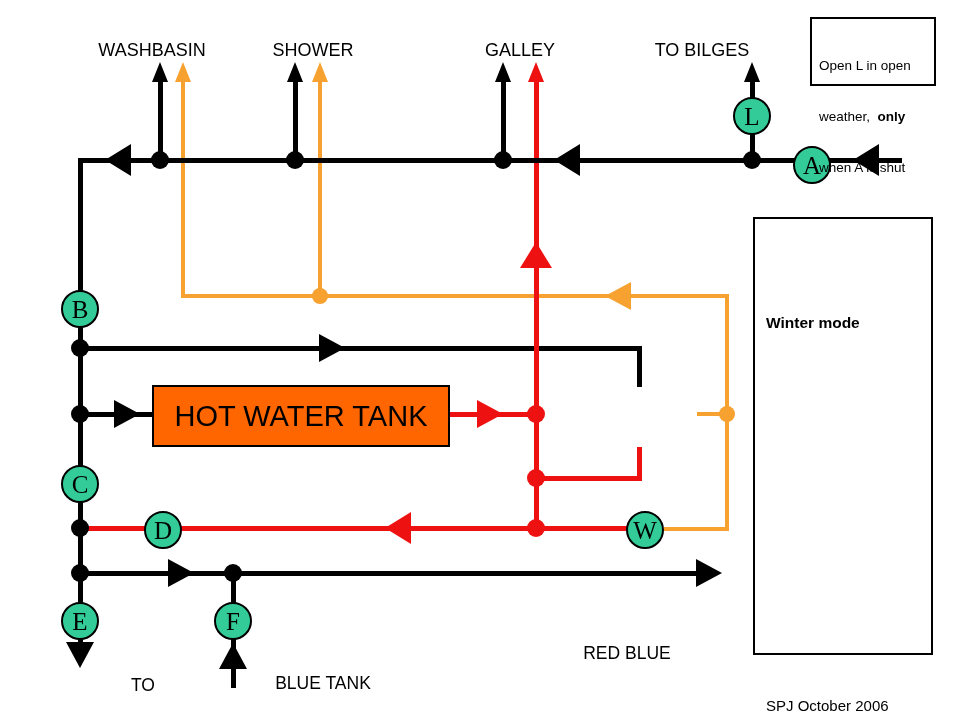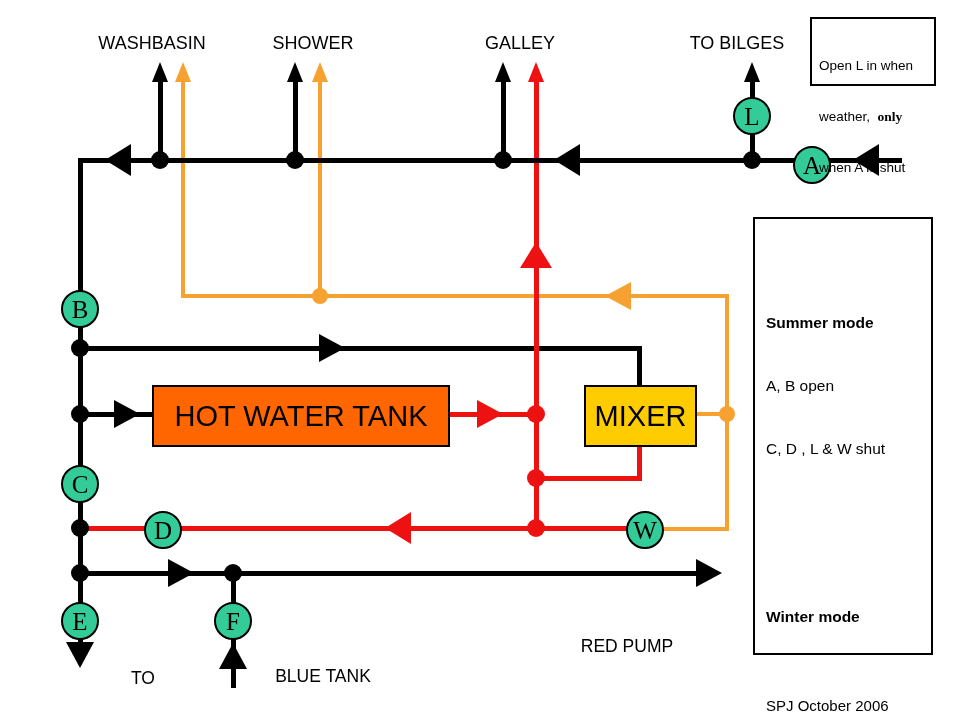--- a/index.html
+++ b/index.html
@@ -24,30 +24,30 @@
   .arr.right{border-top:var(--hw) solid transparent;border-bottom:var(--hw) solid transparent;border-left:var(--len) solid var(--c);}
   .valve{position:absolute;width:38px;height:38px;border-radius:50%;box-sizing:border-box;
          background:var(--valve-green,#33cc99);border:2px solid #000;
          display:flex;align-items:center;justify-content:center;
          font-family:"Liberation Serif",serif;font-size:25px;line-height:1;}
   .box{position:absolute;box-sizing:border-box;border:2px solid #000;
        display:flex;align-items:center;justify-content:center;white-space:nowrap;}
   .box.pump{background:var(--pump-blue,#4169e1);font-size:30px;}
   .box.tank{background:var(--tank-orange,#f60);font-size:29px;}
   .box.mixer{background:var(--mixer-yellow,#fc0);font-size:29px;}
-  .lbl{position:absolute;font-size:18px;line-height:22px;text-align:center;white-space:pre;}
+  .lbl{position:absolute;font-size:18px;line-height:22px;text-align:center;white-space:pre;margin-top:7px;}
   .lbl.small{font-size:17.5px;line-height:21px;}
   .note{position:absolute;left:810px;top:17px;width:126px;height:69px;box-sizing:border-box;
         border:2px solid #000;padding:4px 0 0 7px;font-size:13.5px;line-height:17px;text-align:left;white-space:pre;}
   .modes{position:absolute;left:753px;top:217px;width:180px;height:438px;box-sizing:border-box;
          border:2px solid #000;padding:9px 0 0 11px;font-size:15.5px;line-height:21px;text-align:left;white-space:pre;}
   .mode-section{margin-bottom:21px;}
   .mode-title{font-weight:bold;}
   .footer{position:absolute;left:766px;top:658px;font-size:15px;line-height:19px;text-align:left;white-space:pre;}
-  b{font-weight:bold;font-family:Liberation Serif, serif;}
+  b{font-weight:bold;}
 </style>
 </head>
 <body>
 
 <div class="stage">
 
   <div class="pipe po" style="left:181px;top:81px;width:4px;height:216px;"></div>
   <div class="pipe po" style="left:318px;top:81px;width:4px;height:218px;"></div>
   <div class="pipe po" style="left:181px;top:294px;width:548px;height:4px;"></div>
   <div class="pipe po" style="left:725px;top:294px;width:4px;height:237px;"></div>
@@ -107,23 +107,20 @@
   <div class="arr left md orange" style="left:605px;top:282px;"></div>
   <div class="arr left lg red" style="left:385px;top:512px;"></div>
   <div class="arr right md" style="left:168px;top:559px;"></div>
   <div class="arr right md" style="left:696px;top:559px;"></div>
   <div class="arr down md" style="left:66px;top:642px;"></div>
   <div class="arr up md" style="left:219px;top:643px;"></div>
 
   <div class="box tank" style="left:152px;top:385px;width:298px;height:62px;">
     <span>HOT WATER TANK</span>
   </div>
-  <div class="box mixer" style="left:584px;top:385px;width:113px;height:62px;">
-    <span>MIXER</span>
-  </div>
 
   <div class="valve" style="left:733px;top:97px;">
       <span>L</span>
     </div>
   <div class="valve" style="left:793px;top:146px;">
       <span>A</span>
     </div>
   <div class="valve" style="left:61px;top:290px;">
       <span>B</span>
     </div>
@@ -139,49 +136,44 @@
   <div class="valve" style="left:214px;top:602px;">
       <span>F</span>
     </div>
   <div class="valve" style="left:626px;top:511px;">
       <span>W</span>
     </div>
 
   <div class="lbl" style="left:82px;top:32px;width:140px;">WASHBASIN</div>
   <div class="lbl" style="left:243px;top:32px;width:140px;">SHOWER</div>
   <div class="lbl" style="left:450px;top:32px;width:140px;">GALLEY</div>
-  <div class="lbl" style="left:667px;top:32px;width:140px;">TO BILGES</div>
+  <div class="lbl" style="left:632px;top:32px;width:140px;">TO BILGES</div>
 
 
   <div class="lbl small" style="left:93px;top:626px;width:100px;">
     <div>TO</div>
     
   </div>
 
   <div class="lbl small" style="left:233px;top:624px;width:180px;">
     <div>BLUE TANK</div>
     
   </div>
 
   <div class="lbl small" style="left:552px;top:594px;width:150px;">
-    <div>RED PUMP</div>
+    <div>RED BLUE</div>
   </div>
 
   <div class="note">
-    <div>Open L in when</div>
+    <div>Open L in open</div>
     <div><span>weather,  </span><b>only</b></div>
     <div>when A is shut</div>
   </div>
 
   <div class="modes">
-    <div class="mode-section">
-      <div class="mode-title">Summer mode</div>
-      <div>A, B open</div>
-      <div>C, D , L &amp; W shut</div>
-    </div>
     <div class="mode-section">
       <div class="mode-title">Winter mode</div>
       
       
     </div>
     
     
   </div>
 
   <div class="footer">

